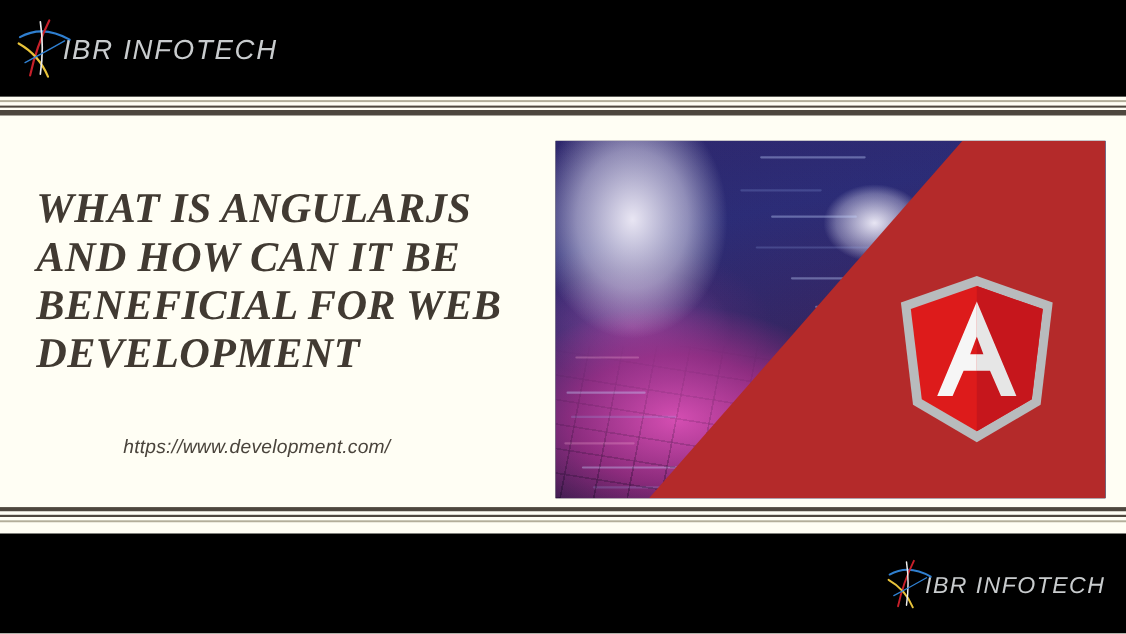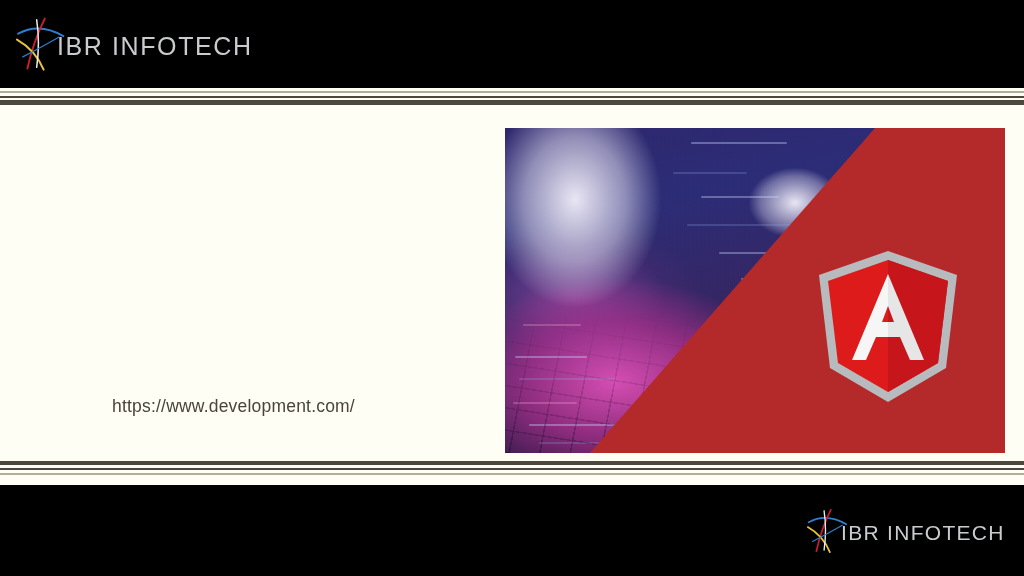--- a/index.html
+++ b/index.html
@@ -8,20 +8,21 @@
     width:1024px; height:576px;
     overflow:hidden;
     background:#FFFEF4;
     font-family:"Liberation Sans", sans-serif;
   }
 
   .slide {
     position:relative;
     width:1024px; height:414px;
     background:#FFFEF4;
+    font-style:italic;
   }
 
   
   .header-band {
     position:absolute; left:0; top:0;
     width:1024px; height:88px;
     background:#000000;
   }
 
   
@@ -202,20 +203,21 @@
 
   <div class="divider divider-top">
     <span class="s-cream" style="height:3px"></span>
     <span class="s-tan" style="height:2px"></span>
     <span class="s-cream" style="height:3px"></span>
     <span class="s-dark" style="height:2px"></span>
     <span class="s-cream" style="height:2px"></span>
     <span class="s-dark" style="height:5px"></span>
   </div>
 
+  <div class="content-title">What is AngularJS and how can it be beneficial for web development</div>
   <div class="content-url">https://www.development.com/</div>
 
   <div class="media-panel">
     <div class="photo"></div>
 
     <div class="code-lines">
       <i style="left:186px; top:14px;  width:96px;"></i>
       <i class="dim" style="left:168px; top:44px;  width:74px;"></i>
       <i style="left:196px; top:68px;  width:78px;"></i>
       <i class="dim" style="left:182px; top:96px;  width:120px;"></i>

